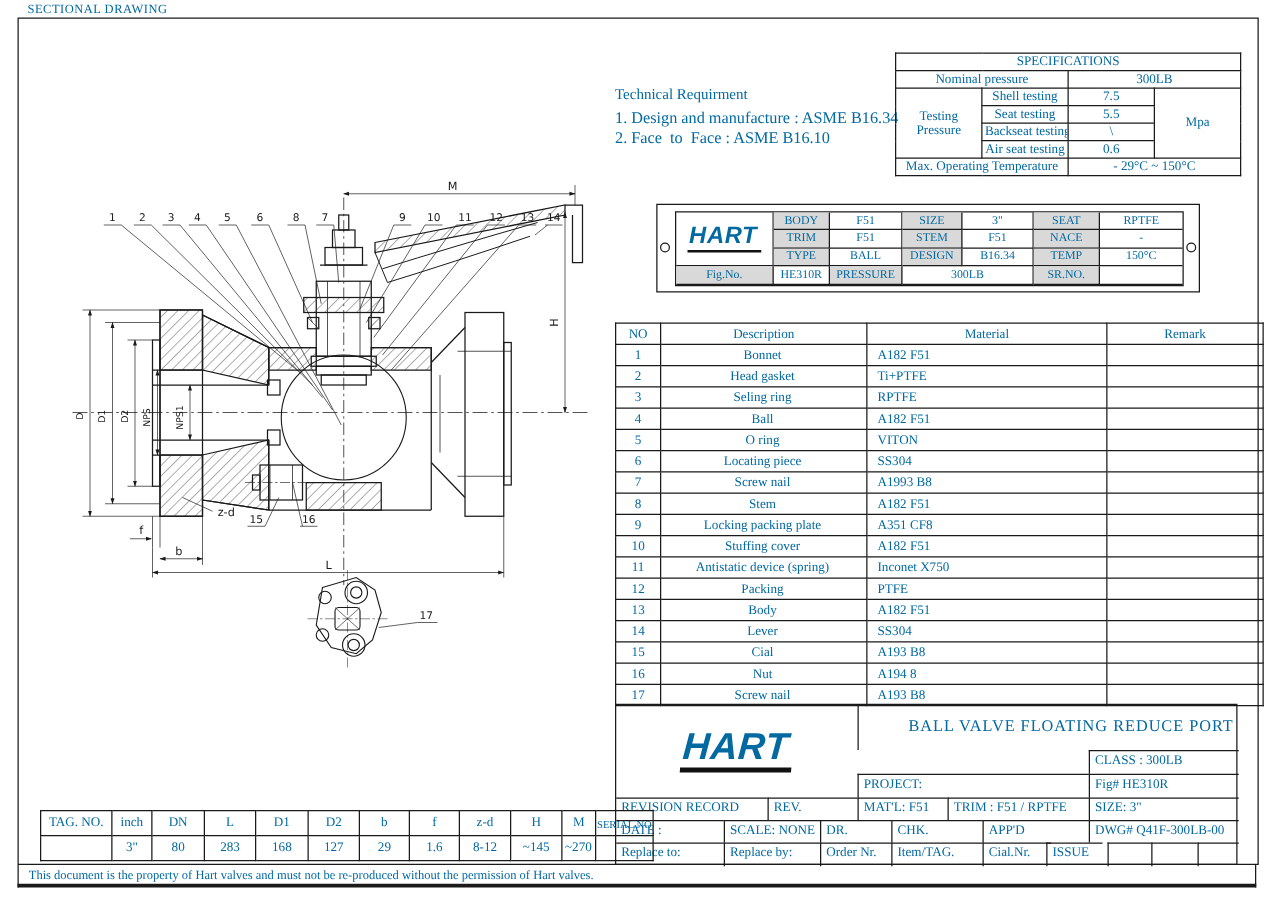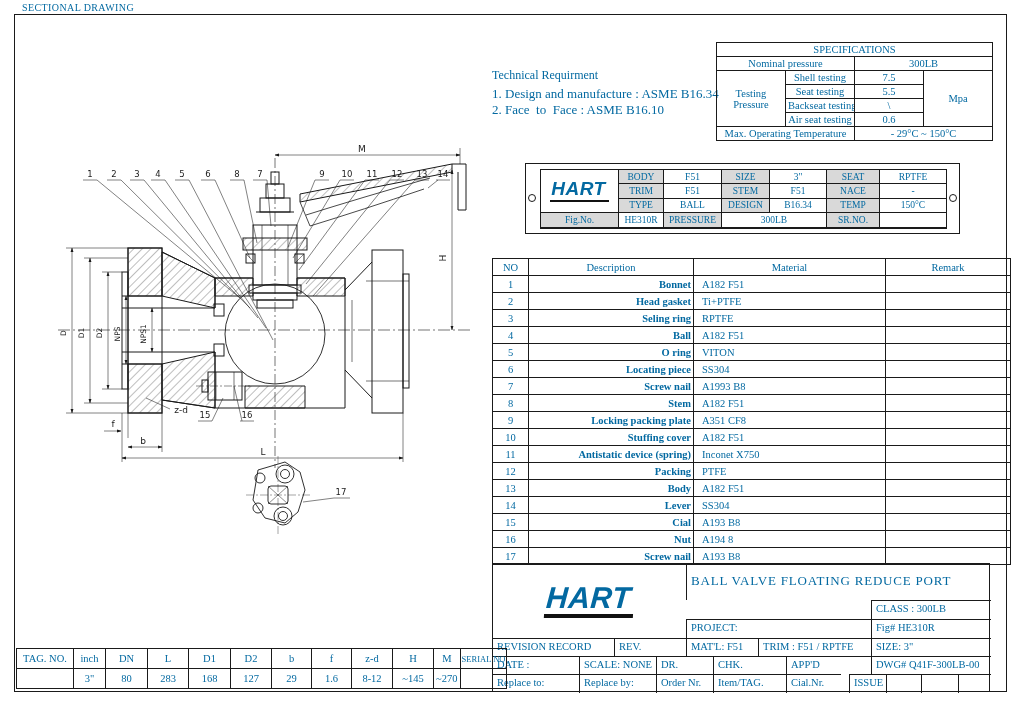--- a/index.html
+++ b/index.html
@@ -18,21 +18,21 @@
   .techreq .tr-item{font-size:13px;line-height:15.5px;white-space:pre;}
 
   
   table.t{border-collapse:collapse;table-layout:fixed;}
   table.t td,table.t th{border:1px solid #1a1a1a;font-family:"Liberation Serif",serif;
       font-size:10.5px;font-weight:normal;text-align:center;padding:0 2px;overflow:hidden;white-space:nowrap;}
   .spec{left:716px;top:42px;width:277px;border:1.5px solid #1a1a1a;}
   .spec td{height:13px;}
   .parts{left:492px;top:258px;width:498px;border:1.5px solid #1a1a1a;}
   .parts td{height:16px;}
-  .parts td.l{text-align:right;padding-left:0;font-weight:bold;}
+  .parts td.l{text-align:center;padding-left:0;}
   .parts td.m{text-align:left;padding-left:8px;}
 
   
   .plate{left:525px;top:163px;width:433px;height:69px;border:1.3px solid #1a1a1a;}
   .plate .hole{position:absolute;width:6px;height:6px;border:1px solid #1a1a1a;border-radius:50%;top:30px;}
   .np{position:absolute;left:14px;top:5px;width:405px;height:58px;border:1.2px solid #1a1a1a;
       display:grid;grid-template-columns:78px 45px 58px 48px 57px 53px 66px;
       grid-template-rows:14.3px 14.3px 14.4px 15px;}
   .np>div{border-right:1px solid #1a1a1a;border-bottom:1px solid #1a1a1a;font-size:9.5px;
       display:flex;align-items:center;justify-content:center;overflow:hidden;white-space:nowrap;}
@@ -41,26 +41,26 @@
   .np .brow{grid-row:4;}
   .hart{font-family:"Liberation Sans",sans-serif;font-style:italic;font-weight:bold;
         letter-spacing:.5px;border-bottom:3px solid #111;line-height:.95;padding:0 3px 1px 1px;}
   .np .hart{font-size:19px;border-bottom-width:2.5px;}
 
   
   .tb{left:492px;top:563px;width:498px;height:129px;border:1.5px solid #1a1a1a;box-sizing:border-box;font-size:10.5px;}
   .tb .cell{position:absolute;box-sizing:border-box;border-left:1px solid #1a1a1a;border-top:1px solid #1a1a1a;
             padding:2px 4px;overflow:hidden;white-space:nowrap;}
   .tb .noL{border-left:none;} .tb .noT{border-top:none;}
-  .tb .title{font-size:13px;letter-spacing:.8px;text-align:left;line-height:30px;}
+  .tb .title{font-size:13px;letter-spacing:.8px;text-align:right;line-height:30px;}
   .tb .logo-wrap{display:flex;align-items:center;justify-content:center;}
   .tb .hart{font-size:30px;border-bottom-width:4px;transform:skewX(-4deg);}
 
   
-  .tag{left:16px;top:648px;width:434px;border:1.3px solid #1a1a1a;}
+  .tag{left:32px;top:648px;width:434px;border:1.3px solid #1a1a1a;}
   .tag td{height:19px;font-size:10px;}
   .cad{font-family:"DejaVu Sans",sans-serif;font-size:9.5px;}
   .tag td.sn{font-size:8.5px;padding:0;}
   .tag td.ov{overflow:visible;text-align:left;padding-left:2px;}
 
   text{font-family:"DejaVu Sans",sans-serif;fill:#1a1a1a;}
   .dimtxt{font-size:9px;} .baltxt{font-size:8.5px;} .smalltxt{font-size:7.5px;}
 </style>
 </head>
 <body>
@@ -474,21 +474,21 @@
     <div class="cell" style="left:163px;top:92px;width:57px;height:18px">DR.</div>
     <div class="cell" style="left:220px;top:92px;width:73px;height:18px">CHK.</div>
     <div class="cell" style="left:293px;top:92px;width:85px;height:18px">APP'D</div>
     <div class="cell" style="left:378px;top:92px;width:120px;height:18px">DWG#  Q41F-300LB-00</div>
 
     <div class="cell noL" style="left:0;top:110px;width:86px;height:19px">Replace to:</div>
     <div class="cell" style="left:86px;top:110px;width:77px;height:19px">Replace by:</div>
     <div class="cell" style="left:163px;top:110px;width:57px;height:19px">Order Nr.</div>
     <div class="cell" style="left:220px;top:110px;width:73px;height:19px">Item/TAG.</div>
     <div class="cell" style="left:293px;top:110px;width:55px;height:19px">Cial.Nr.</div>
-    <div class="cell" style="left:356px;top:110px;width:45px;height:19px">ISSUE</div>
+    <div class="cell" style="left:344px;top:110px;width:45px;height:19px">ISSUE</div>
     <div class="cell" style="left:393px;top:110px;width:35px;height:19px"></div>
     <div class="cell" style="left:428px;top:110px;width:37px;height:19px"></div>
     <div class="cell" style="left:465px;top:110px;width:33px;height:19px"></div>
   </div>
 
   <table class="abs t tag">
     <tbody>
         <tr>
       <td style="width:52px">TAG. NO.</td>
       <td style="width:27px">inch</td>
@@ -513,13 +513,14 @@
       <td>29</td>
       <td>1.6</td>
       <td>8-12</td>
       <td class="cad">~145</td>
       <td class="cad ov">~270</td>
       <td></td>
     </tr>
   </tbody>
     </table>
 
+  <div class="abs disclaimer">This document is the property of Hart valves and must not be re-produced without the permission of Hart valves.</div>
 </div>
 
 </body></html>

